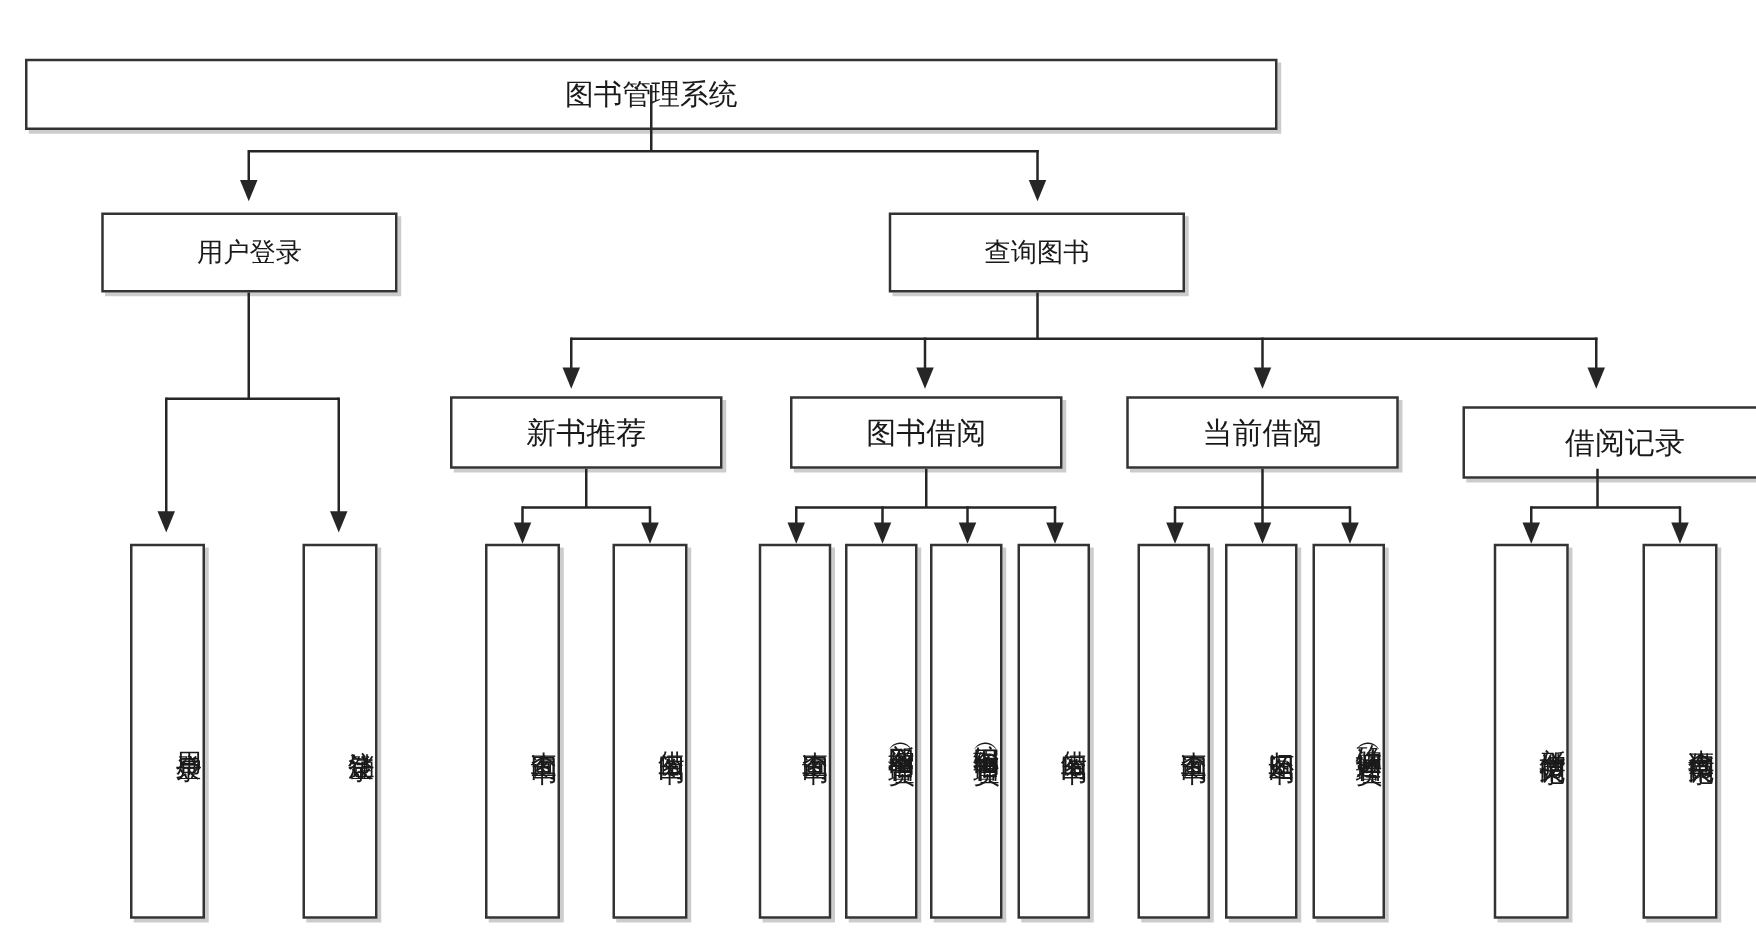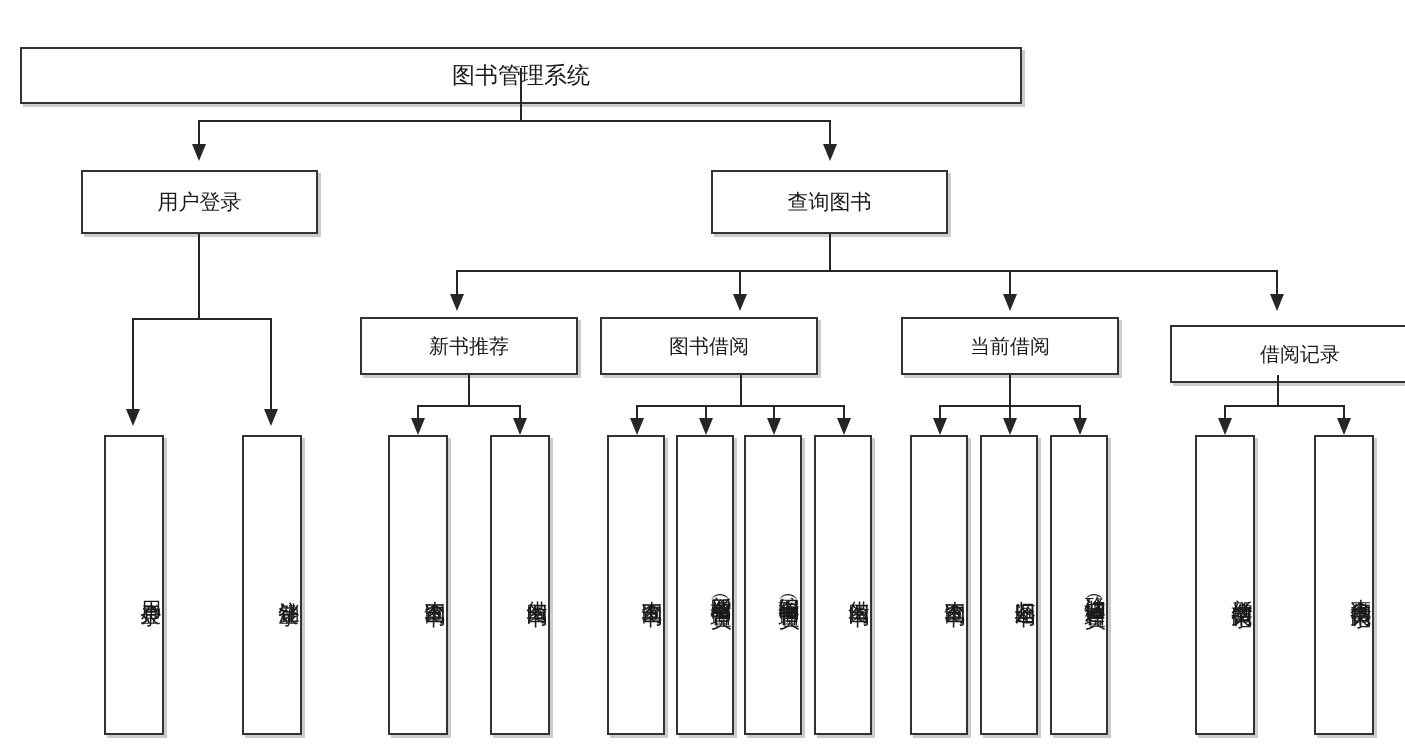--- a/index.html
+++ b/index.html
@@ -30,21 +30,21 @@
     color: #1a1a1a;
   }
   .node.root {
     font-size: 23px;
     margin-top: 36px;
   }
   .node.lvl1 {
     font-size: 21px;
   }
   .node.lvl2 {
-    font-size: 20px;
+    font-size: 24px;
   }
   
   .node.leaf {
     font-size: 21px;
     writing-mode: vertical-rl;
     text-orientation: upright;
     letter-spacing: 2px;
     line-height: 1.05;
     align-items: flex-start;
     justify-content: center;
@@ -119,21 +119,21 @@
   <div class="ln v" style="left:739px; top:270px; width:2px; height:25px;"></div>
   <div class="arrow" style="left:733px; top:294px;"></div>
   <div class="ln v" style="left:1009px; top:270px; width:2px; height:25px;"></div>
   <div class="arrow" style="left:1003px; top:294px;"></div>
   <div class="ln v" style="left:1276px; top:270px; width:2px; height:25px;"></div>
   <div class="arrow" style="left:1270px; top:294px;"></div>
 
   <div class="node lvl2" style="left:360px; top:317px; width:218px; height:58px;">
     <span>新书推荐</span>
   </div>
-  <div class="node lvl2" style="left:600px; top:317px; width:218px; height:58px;">
+  <div class="node lvl2" style="left:632px; top:317px; width:218px; height:58px;">
     <span>图书借阅</span>
   </div>
   <div class="node lvl2" style="left:901px; top:317px; width:218px; height:58px;justify-content:center;">
     <span>当前借阅</span>
   </div>
   <div class="node lvl2" style="left:1170px; top:325px; width:260px; height:58px;">
     <span>借阅记录</span>
   </div>
 
   <div class="ln v" style="left:468px; top:375px; width:2px; height:31px;"></div>

